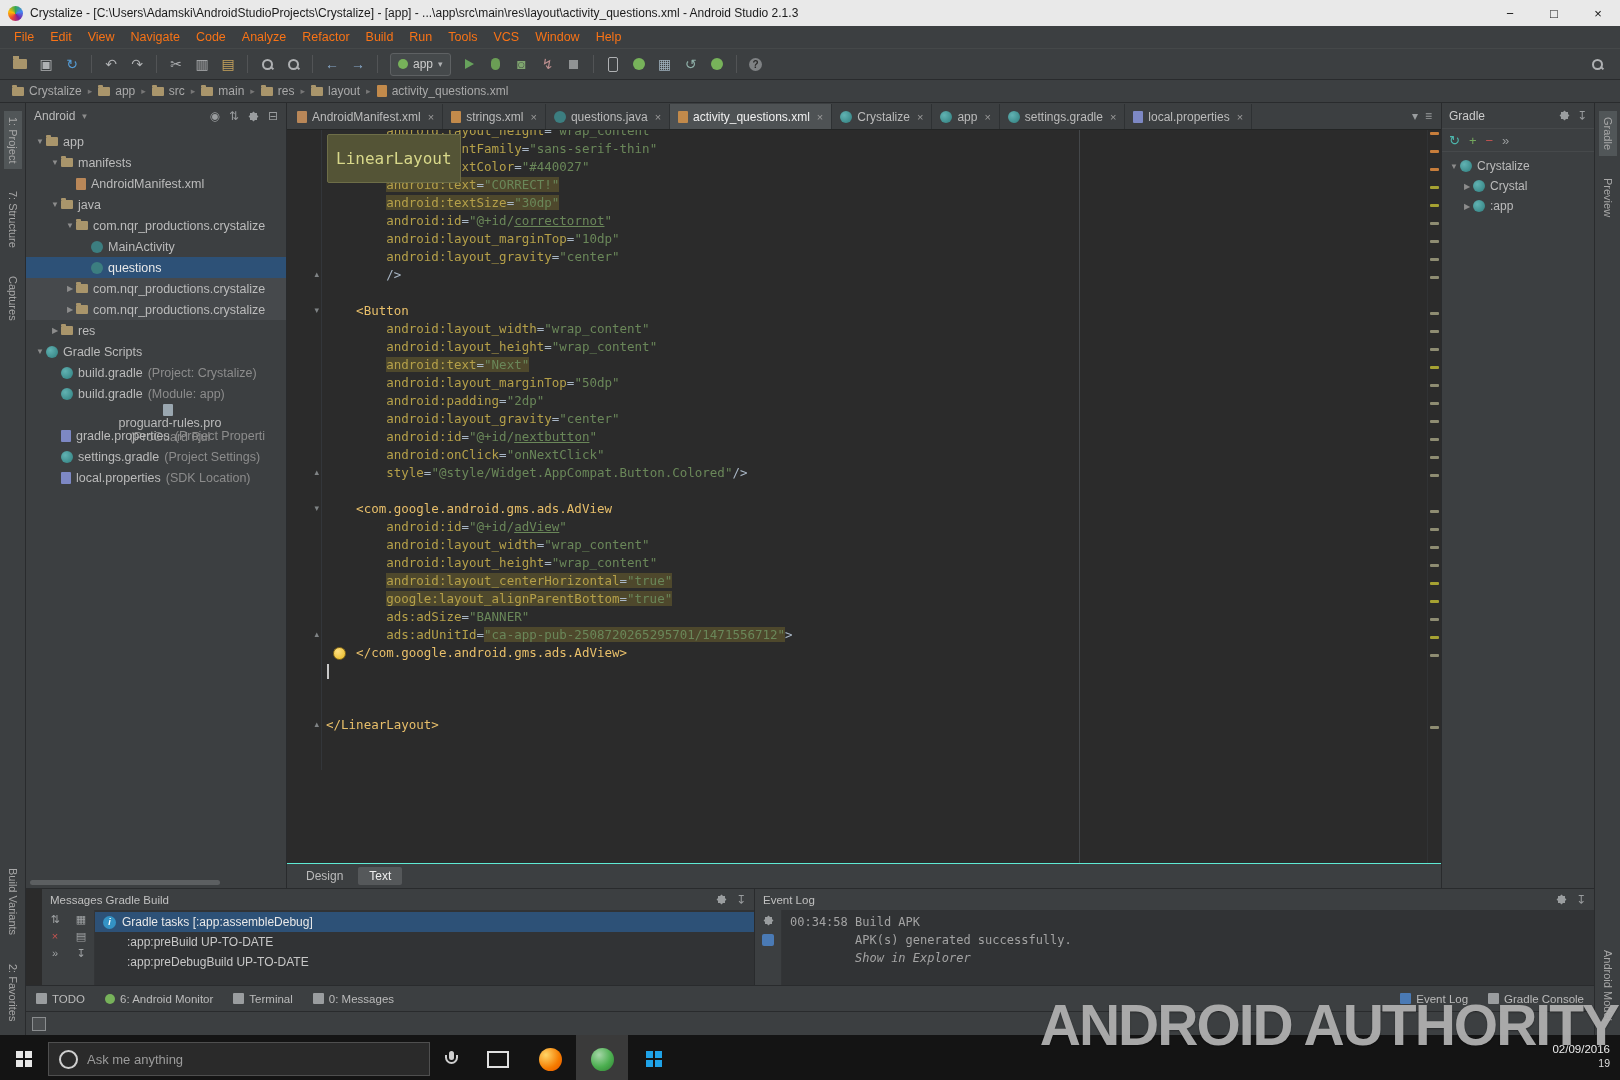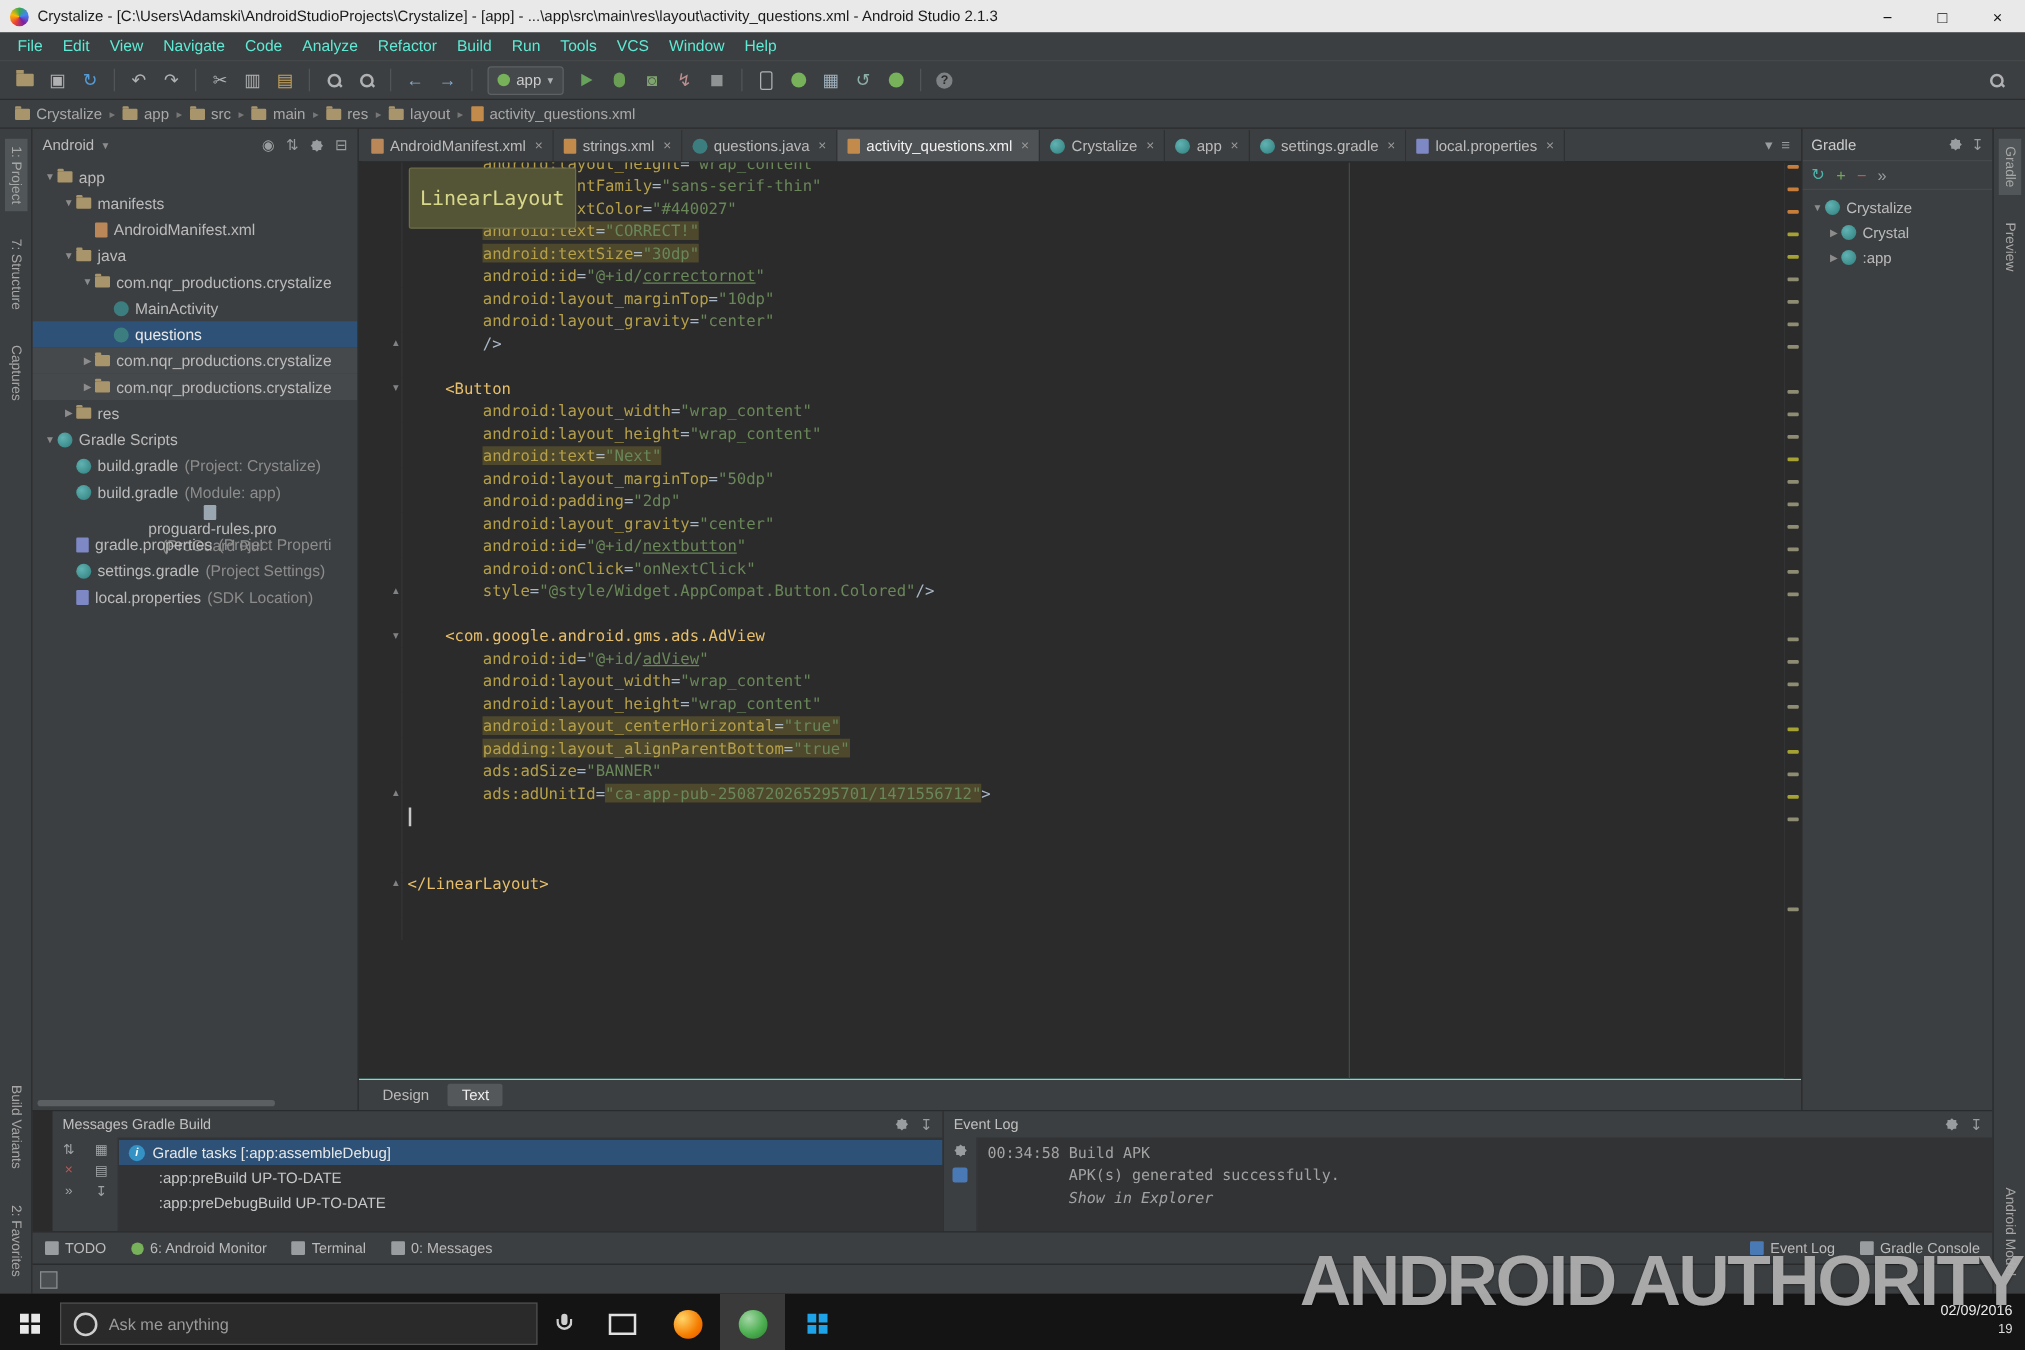--- a/index.html
+++ b/index.html
@@ -9,21 +9,21 @@
   
   .titlebar{height:26px;background:#E9E9E9;display:flex;align-items:center;padding-left:8px;color:#1A1A1A;}
   .as-logo{width:15px;height:15px;border-radius:50%;flex:none;margin-right:7px;
            background:conic-gradient(#34A853,#4285F4,#7B1FA2,#EA4335,#FBBC05,#34A853);}
   .title-text{font-size:12px;white-space:nowrap;overflow:hidden;}
   .win-controls{margin-left:auto;display:flex;height:100%;}
   .win-btn{width:44px;display:flex;align-items:center;justify-content:center;font-size:13px;color:#111;}
 
   
   .menubar{height:22px;background:#3C3F41;display:flex;align-items:center;padding-left:6px;}
-  .menu-item{padding:0 8px;font-size:12.5px;color:#5eead4;text-align:center;}
+  .menu-item{padding:0 8px;font-size:12.5px;color:#f97316;text-align:center;}
   .toolbar{height:30px;background:#3C3F41;display:flex;align-items:center;padding:0 8px;gap:2px;border-bottom:1px solid #292B2D;border-top:1px solid #454849;}
   .tb-ico{width:24px;height:22px;display:flex;align-items:center;justify-content:center;font-size:14px;color:#AFB1B3;}
   .tb-sep{width:1px;height:18px;background:#525456;margin:0 5px;}
   .run-combo{display:flex;align-items:center;gap:5px;border:1px solid #5E6163;background:#45494B;border-radius:3px;height:21px;padding:0 7px;margin:0 5px;color:#CCC;}
   .combo-arrow{font-size:9px;color:#AFB1B3;}
   .toolbar-right{margin-left:auto;display:flex;gap:12px;align-items:center;padding-right:8px;}
   .navbar{height:22px;background:#3C3F41;display:flex;align-items:center;padding-left:10px;border-bottom:1px solid #292B2D;font-size:12px;color:#A9A9A9;}
   .crumb{display:flex;align-items:center;gap:5px;padding:0 2px;white-space:nowrap;}
   .crumb-sep{color:#777;font-size:9px;padding:0 4px;}
 
@@ -583,31 +583,35 @@
                 <div class="code-line">
                   <span class="gut"></span>
                   <span class="ln"><span>        </span><span><span class="t-attr">android:layout_height</span><span class="t-eq">=</span><span class="t-val">"wrap_content"</span></span></span>
                 </div>
                 <div class="code-line">
                   <span class="gut"></span>
                   <span class="ln"><span>        </span><span class="hl"><span class="t-attr">android:layout_centerHorizontal</span><span class="t-eq">=</span><span class="t-val">"true"</span></span></span>
                 </div>
                 <div class="code-line">
                   <span class="gut"></span>
-                  <span class="ln"><span>        </span><span class="hl"><span class="t-attr">padding:layout_alignParentBottom</span><span class="t-eq">=</span><span class="t-val">"true"</span></span></span>
+                  <span class="ln"><span>        </span><span class="hl"><span class="t-attr">google:layout_alignParentBottom</span><span class="t-eq">=</span><span class="t-val">"true"</span></span></span>
                 </div>
                 <div class="code-line">
                   <span class="gut"></span>
                   <span class="ln"><span>        </span><span><span class="t-attr">ads:adSize</span><span class="t-eq">=</span><span class="t-val">"BANNER"</span></span></span>
                 </div>
                 <div class="code-line">
                   <span class="gut">
                     <span class="fold">▴</span>
                   </span>
                   <span class="ln"><span>        </span><span><span class="t-attr">ads:adUnitId</span><span class="t-eq">=</span><span class="t-val hl">"ca-app-pub-2508720265295701/1471556712"</span></span><span class="t-plain">&gt;</span></span>
+                </div>
+                <div class="code-line">
+                  <span class="gut"></span>
+                  <span class="ln"><span class="bulb"></span><span>    </span><span class="t-tag">&lt;/com.google.android.gms.ads.AdView&gt;</span></span>
                 </div>
                 <div class="code-line">
                   <span class="gut"></span>
                   <span class="ln"><span class="caret"></span></span>
                 </div>
                 <div class="code-line">
                   <span class="gut"></span>
                   <span class="ln"></span>
                 </div>
                 <div class="code-line">

